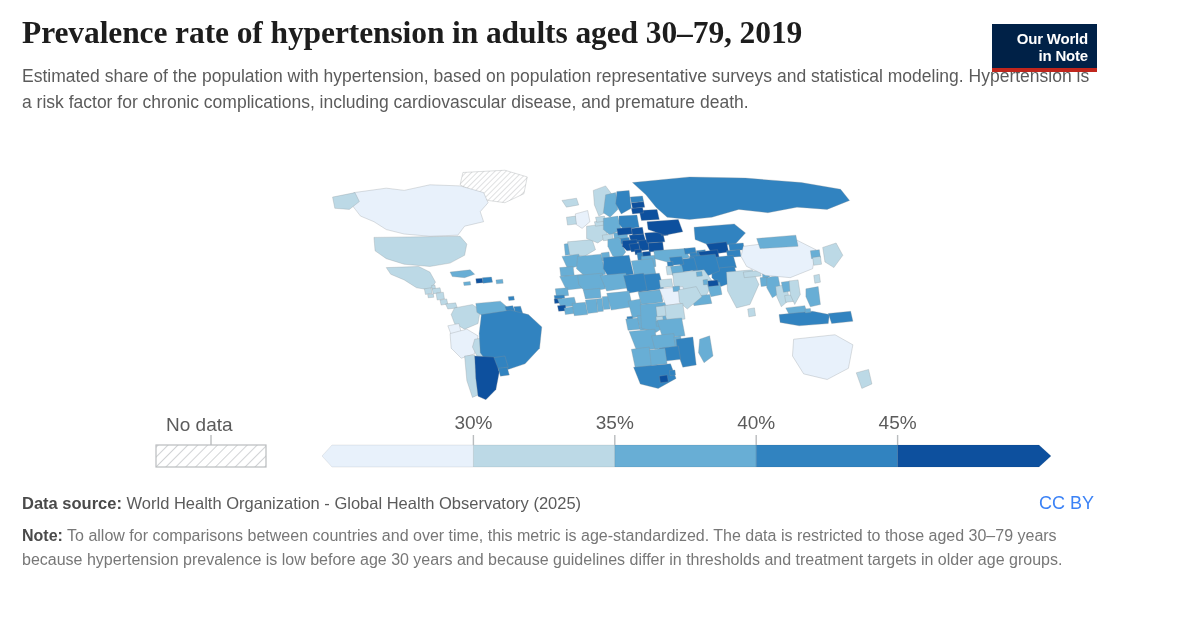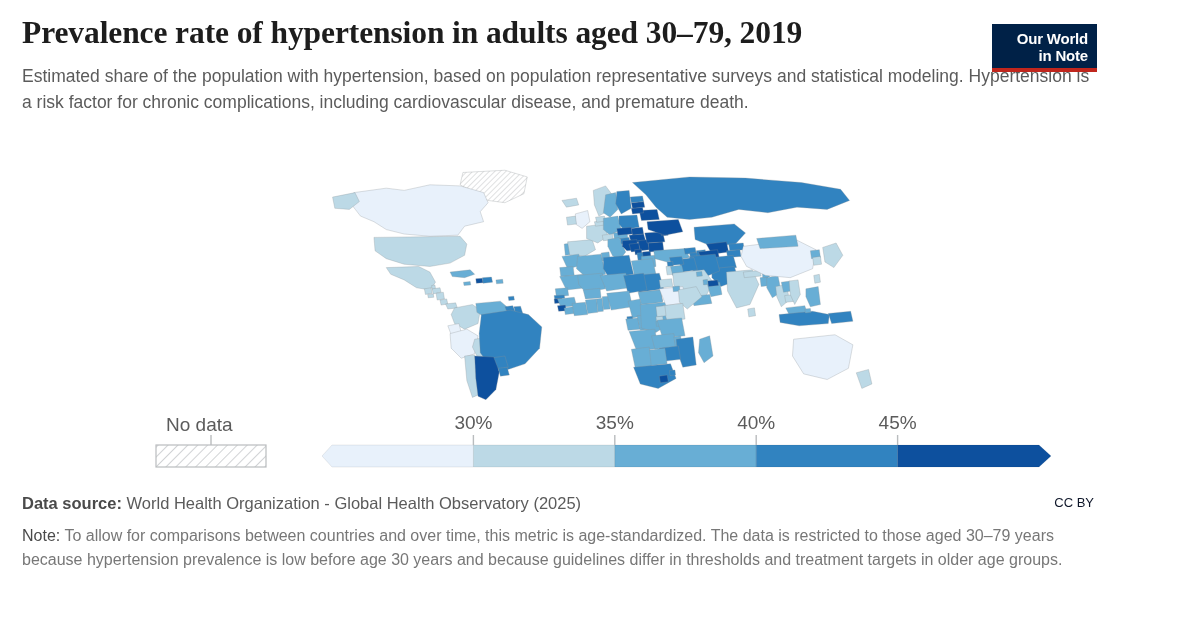--- a/index.html
+++ b/index.html
@@ -129,30 +129,30 @@
   .src-row {
     display: flex;
     justify-content: space-between;
     align-items: center;
     font-family: "Liberation Sans", sans-serif;
     font-size: 16.5px;
     color: #5b5b5b;
     line-height: 22px;
   }
   .src-left b { color: #4a4a4a; font-weight: 700; }
-  .cc-by { color: #0f172a; font-size: 13px; white-space: nowrap; }
+  .cc-by { color: #3b82f6; font-size: 18px; white-space: nowrap; }
   .note-row {
     margin-top: 10px;
     font-family: "Liberation Sans", sans-serif;
     font-size: 16px;
     line-height: 24px;
     color: #777777;
     max-width: 1140px;
   }
-  .note-row b { color: #4a4a4a; font-weight: 400; }
+  .note-row b { color: #4a4a4a; font-weight: 700; }
 </style>
 </head>
 <body>
 
 <div class="page">
 
   <div class="header">
     <h1 class="chart-title">Prevalence rate of hypertension in adults aged 30–79, 2019</h1>
     <p class="chart-subtitle">Estimated share of the population with hypertension, based on population representative surveys and statistical modeling. Hypertension is a risk factor for chronic complications, including cardiovascular disease, and premature death.</p>
   </div>

